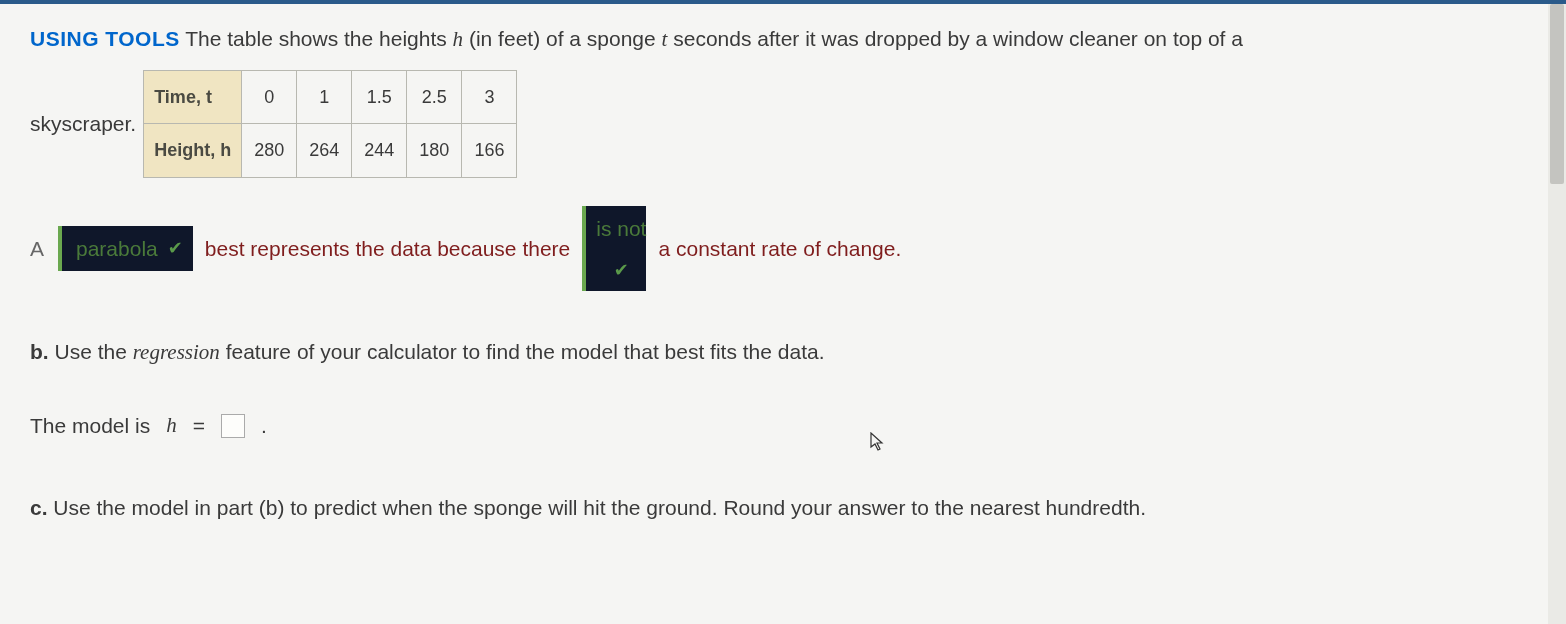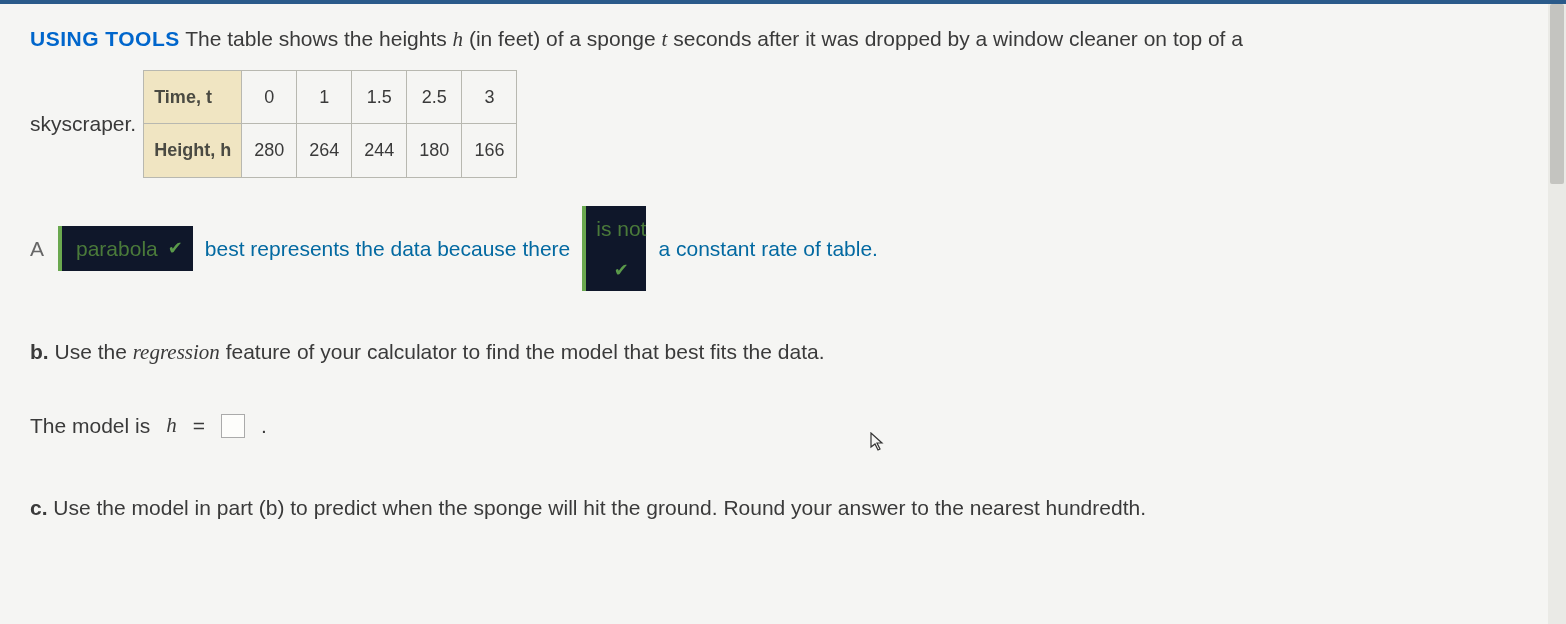--- a/index.html
+++ b/index.html
@@ -83,21 +83,21 @@
     font-size: 21px;
   }
   .answer-box.small {
     padding: 6px 0 6px 10px;
     flex-direction: column;
   }
   .check-icon {
     color: #5a9a4a;
     font-size: 18px;
   }
-  .mid-text { color: #0369a1; }
+  .mid-text { color: #7f1d1d; }
   .part-b { margin-bottom: 40px; }
   .model-line {
     display: flex;
     align-items: center;
     gap: 16px;
     margin-bottom: 48px;
     font-size: 21px;
   }
   .input-box {
     display: inline-block;
@@ -178,21 +178,21 @@
     <span class="answer-prefix">A</span>
     <div class="answer-box">
       <span>parabola</span>
       <span class="check-icon">✔</span>
     </div>
     <span class="mid-text">best represents the data because there</span>
     <div class="answer-box small">
       <span>is not</span>
       <span class="check-icon">✔</span>
     </div>
-    <span class="mid-text">a constant rate of table.</span>
+    <span class="mid-text">a constant rate of change.</span>
   </div>
 
   <div class="part-b">
     <span class="part-label">b.</span><span> Use the </span><span class="var-i">regression</span><span> feature of your calculator to find the model that best fits the data.</span>
   </div>
 
   <div class="model-line">
     <span>The model is </span>
     <span class="var-i">h</span>
     <span> = </span>

